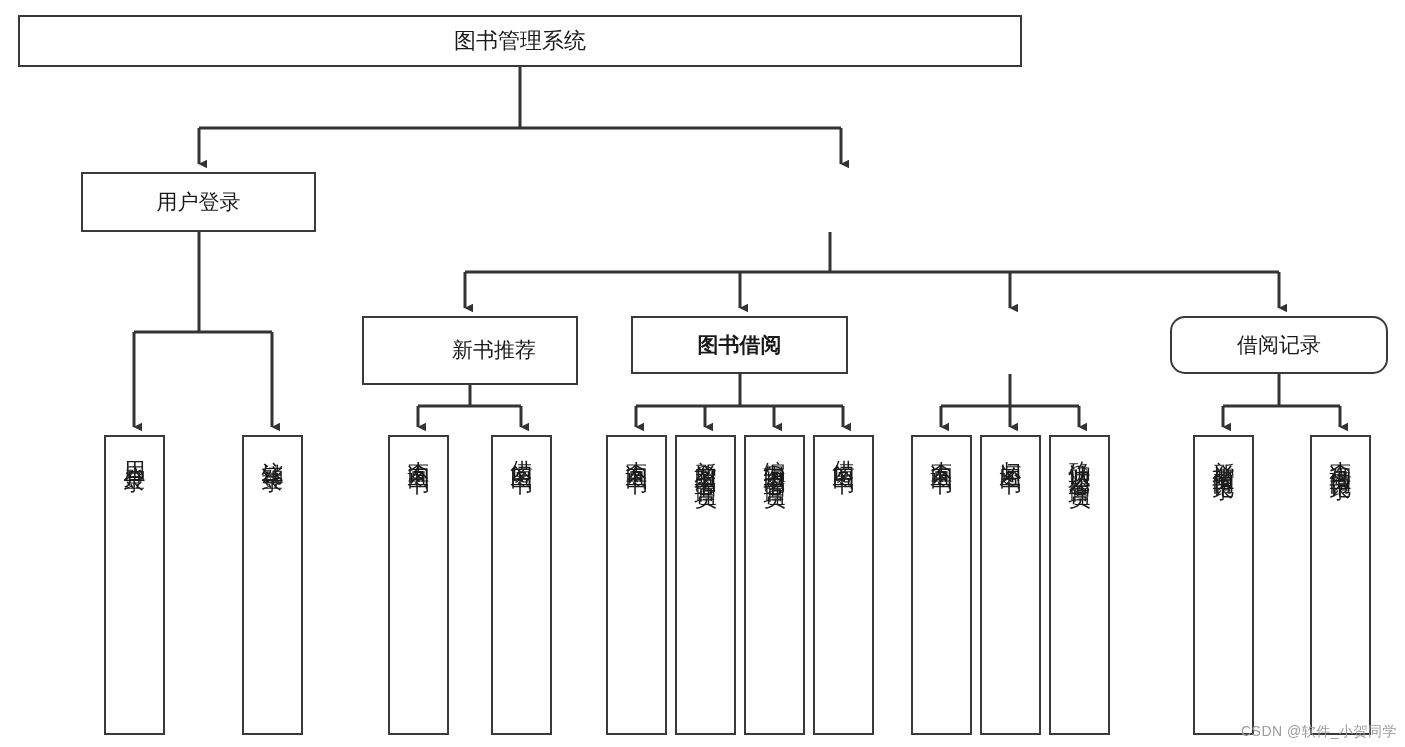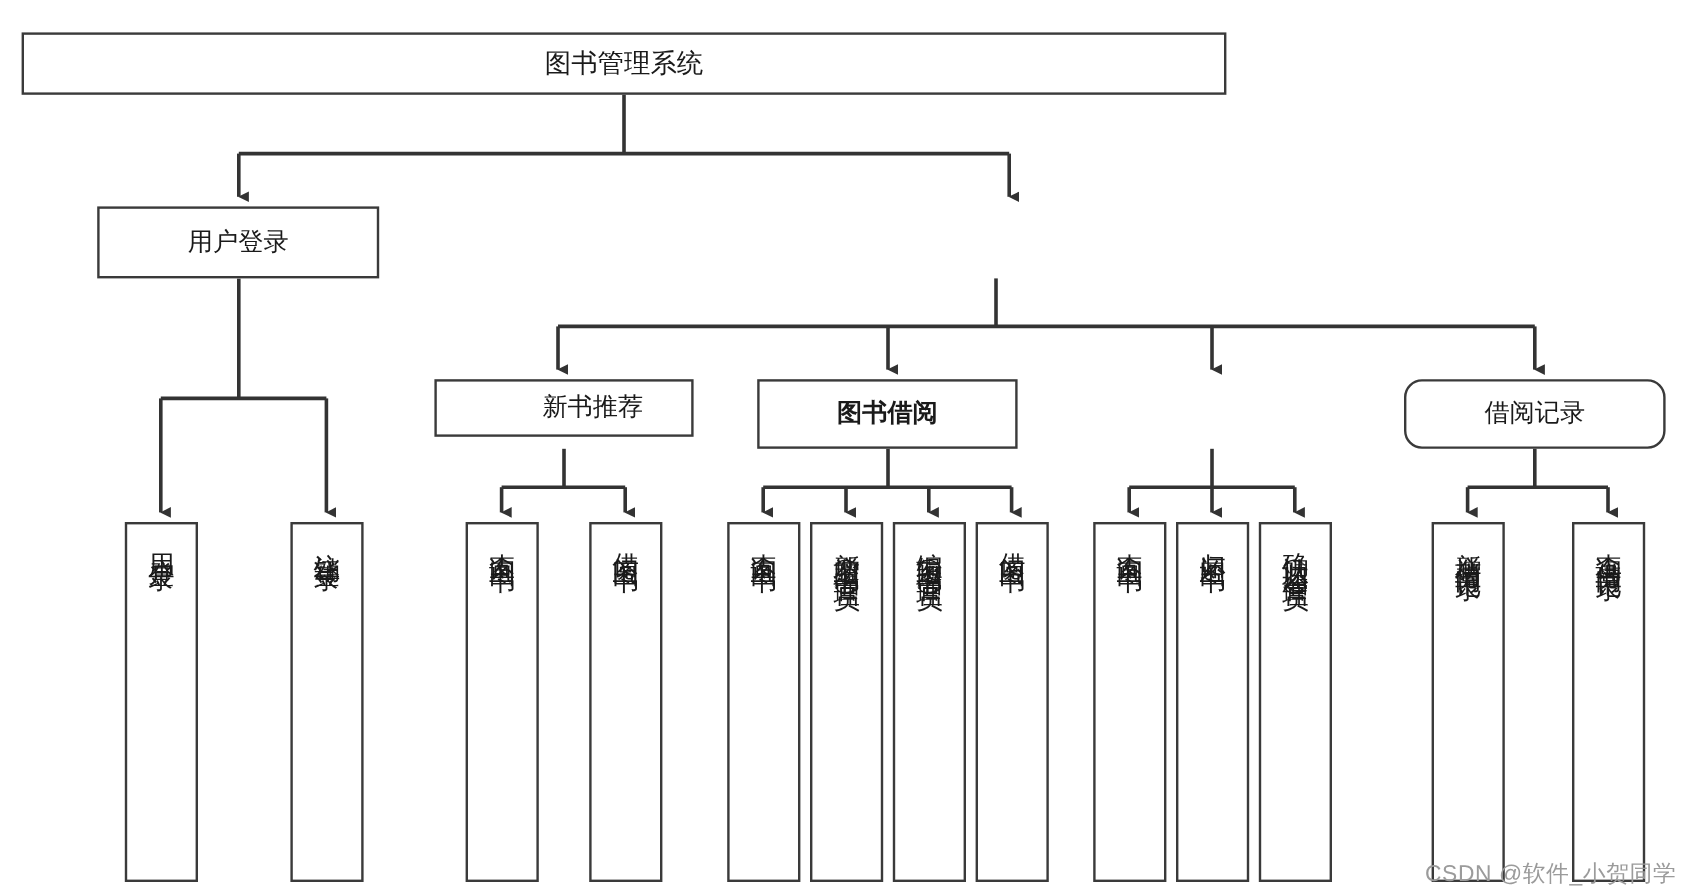--- a/index.html
+++ b/index.html
@@ -55,21 +55,21 @@
     letter-spacing: 4px;
     line-height: 1;
     white-space: pre;
     height: auto;
     max-height: 290px;
   }
   .watermark {
     position: absolute;
     right: 8px;
     bottom: 6px;
-    font-size: 19px;
+    font-size: 14px;
     color: #9b9b9b;
     letter-spacing: 0.5px;
     z-index: 3;
     white-space: nowrap;
     margin-left: 40px;
   }
 </style>
 </head>
 <body>
 
@@ -118,30 +118,30 @@
       <path d="M1010,406 L1010,427" marker-end="url(#arrowhead)"></path>
       <path d="M1079,406 L1079,427" marker-end="url(#arrowhead)"></path>
 
       <path d="M1279,374 L1279,406"></path>
       <path d="M1223,406 L1340,406"></path>
       <path d="M1223,406 L1223,427" marker-end="url(#arrowhead)"></path>
       <path d="M1340,406 L1340,427" marker-end="url(#arrowhead)"></path>
     </g>
   </svg>
 
-  <div class="node root" style="left:18px; top:15px; width:1004px; height:52px;margin-top:12px;">
+  <div class="node root" style="left:18px; top:15px; width:1004px; height:52px;">
     <span class="node-label">图书管理系统</span>
   </div>
 
   <div class="node level2" style="left:81px; top:172px; width:235px; height:60px;">
     <span class="node-label">用户登录</span>
   </div>
 
 
-  <div class="node level3" style="left:362px; top:316px; width:216px; height:48px;padding-left:48px;">
+  <div class="node level3" style="left:362px; top:316px; width:216px; height:69px;padding-left:48px;">
     <span class="node-label">新书推荐</span>
   </div>
 
   <div class="node level3" style="left:631px; top:316px; width:217px; height:58px;font-weight:bold;">
     <span class="node-label">图书借阅</span>
   </div>
 
 
   <div class="node level3" style="left:1170px; top:316px; width:218px; height:58px;border-radius:15px;">
     <span class="node-label">借阅记录</span>

